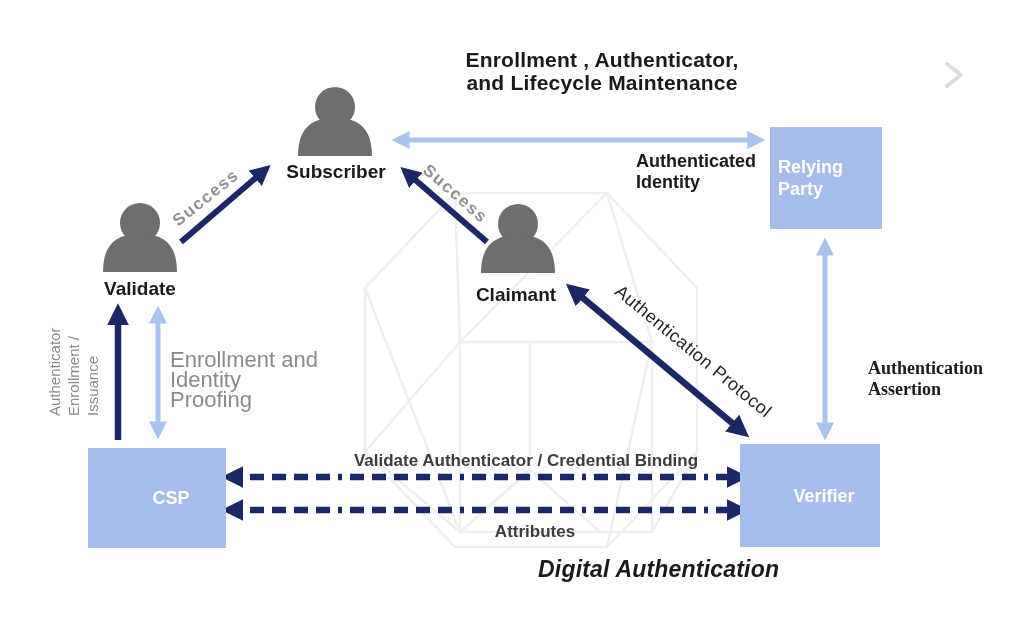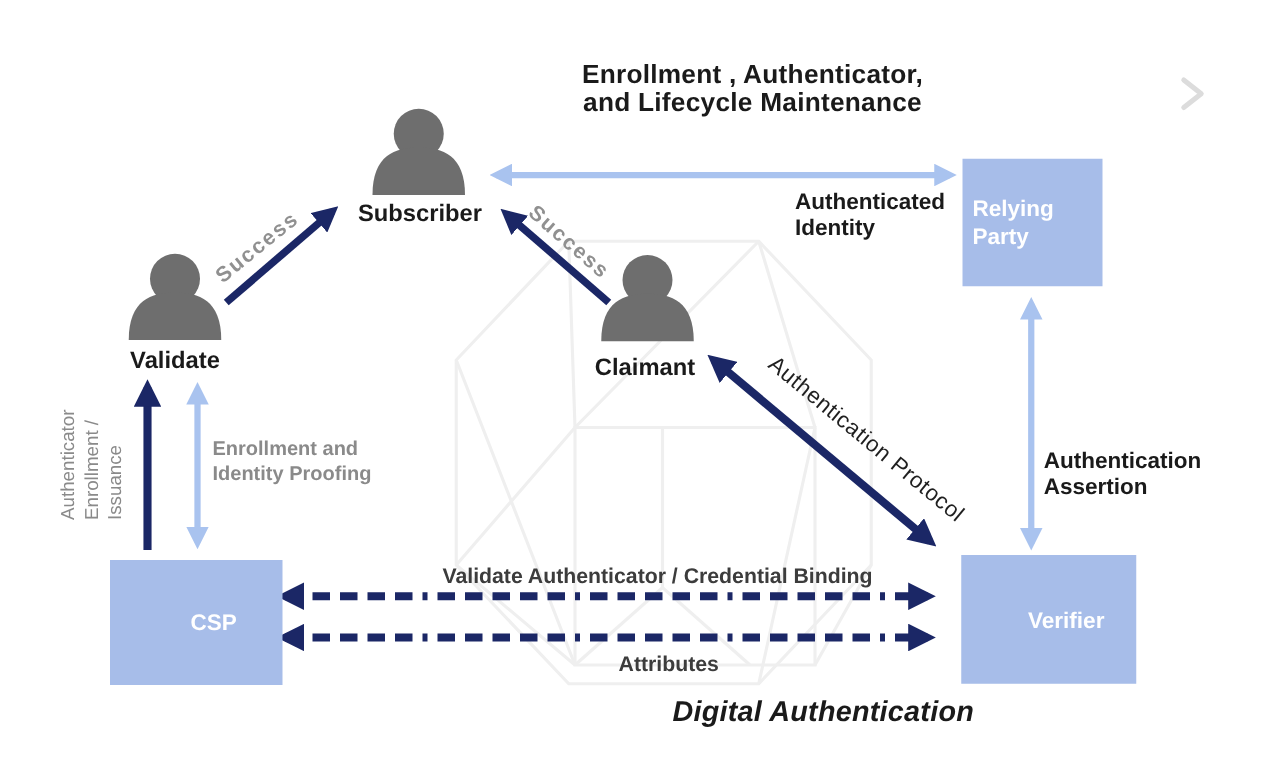--- a/index.html
+++ b/index.html
@@ -9,21 +9,21 @@
   }
   .stage svg{position:absolute;left:0;top:0;}
   .label{position:absolute;color:#1a1a1a;}
   .title{
     left:372px;top:48px;width:460px;text-align:center;
     font-size:21px;font-weight:700;line-height:23px;letter-spacing:.2px;
   }
   .title span{display:block;}
   .actor-label{width:160px;text-align:center;font-size:19px;font-weight:700;}
   .blk{font-size:18px;font-weight:700;line-height:21px;}
-  .graytxt{color:#8a8a8a;font-weight:700;font-size:16px;line-height:20px;}
+  .graytxt{color:#8a8a8a;font-weight:400;font-size:22px;line-height:20px;}
   .plain{font-size:17px;font-weight:700;color:#3c3c3c;}
   .rot{transform-origin:center center;text-align:center;white-space:nowrap;}
   .success{font-size:17px;font-weight:700;color:#909090;letter-spacing:1.5px;}
   .authproto{font-size:18px;font-weight:500;color:#1f1f1f;letter-spacing:.5px;}
   .vert{
     left:18px;top:331px;width:112px;height:58px;
     transform:rotate(-90deg);transform-origin:center center;
     color:#8a8a8a;font-weight:500;font-size:15px;line-height:19px;text-align:left;
   }
   .box{
@@ -96,27 +96,27 @@
   <div class="label actor-label" style="left:256px;top:161px;">Subscriber</div>
   <div class="label actor-label" style="left:60px;top:278px;">Validate</div>
   <div class="label actor-label" style="left:436px;top:284px;">Claimant</div>
 
   <div class="box leftpad" style="left:770px;top:127px;width:112px;height:102px;">
     <span>Relying Party</span>
   </div>
   <div class="box center" style="left:88px;top:448px;width:110px;height:100px;">
     <span>CSP</span>
   </div>
-  <div class="box center" style="left:769px;top:444px;width:112px;height:103px;">
+  <div class="box center" style="left:740px;top:444px;width:112px;height:103px;">
     <span>Verifier</span>
   </div>
 
   <div class="label blk" style="left:636px;top:151px;width:140px;">Authenticated Identity</div>
 
-  <div class="label blk" style="left:835px;top:358px;width:150px;">Authentication Assertion</div>
+  <div class="label blk" style="left:868px;top:358px;width:150px;font-family:Liberation Serif, serif;">Authentication Assertion</div>
 
   <div class="label graytxt" style="left:170px;top:350px;width:150px;">Enrollment and Identity Proofing</div>
 
   <div class="label vert">Authenticator Enrollment / Issuance</div>
 
   <div class="label rot success" style="left:146px;top:188px;width:120px;transform:rotate(-39deg);">Success</div>
 
   <div class="label rot success" style="left:395px;top:184px;width:120px;transform:rotate(41deg);">Success</div>
 
   <div class="label rot authproto" style="left:588px;top:341px;width:210px;transform:rotate(39.5deg);">Authentication Protocol</div>

